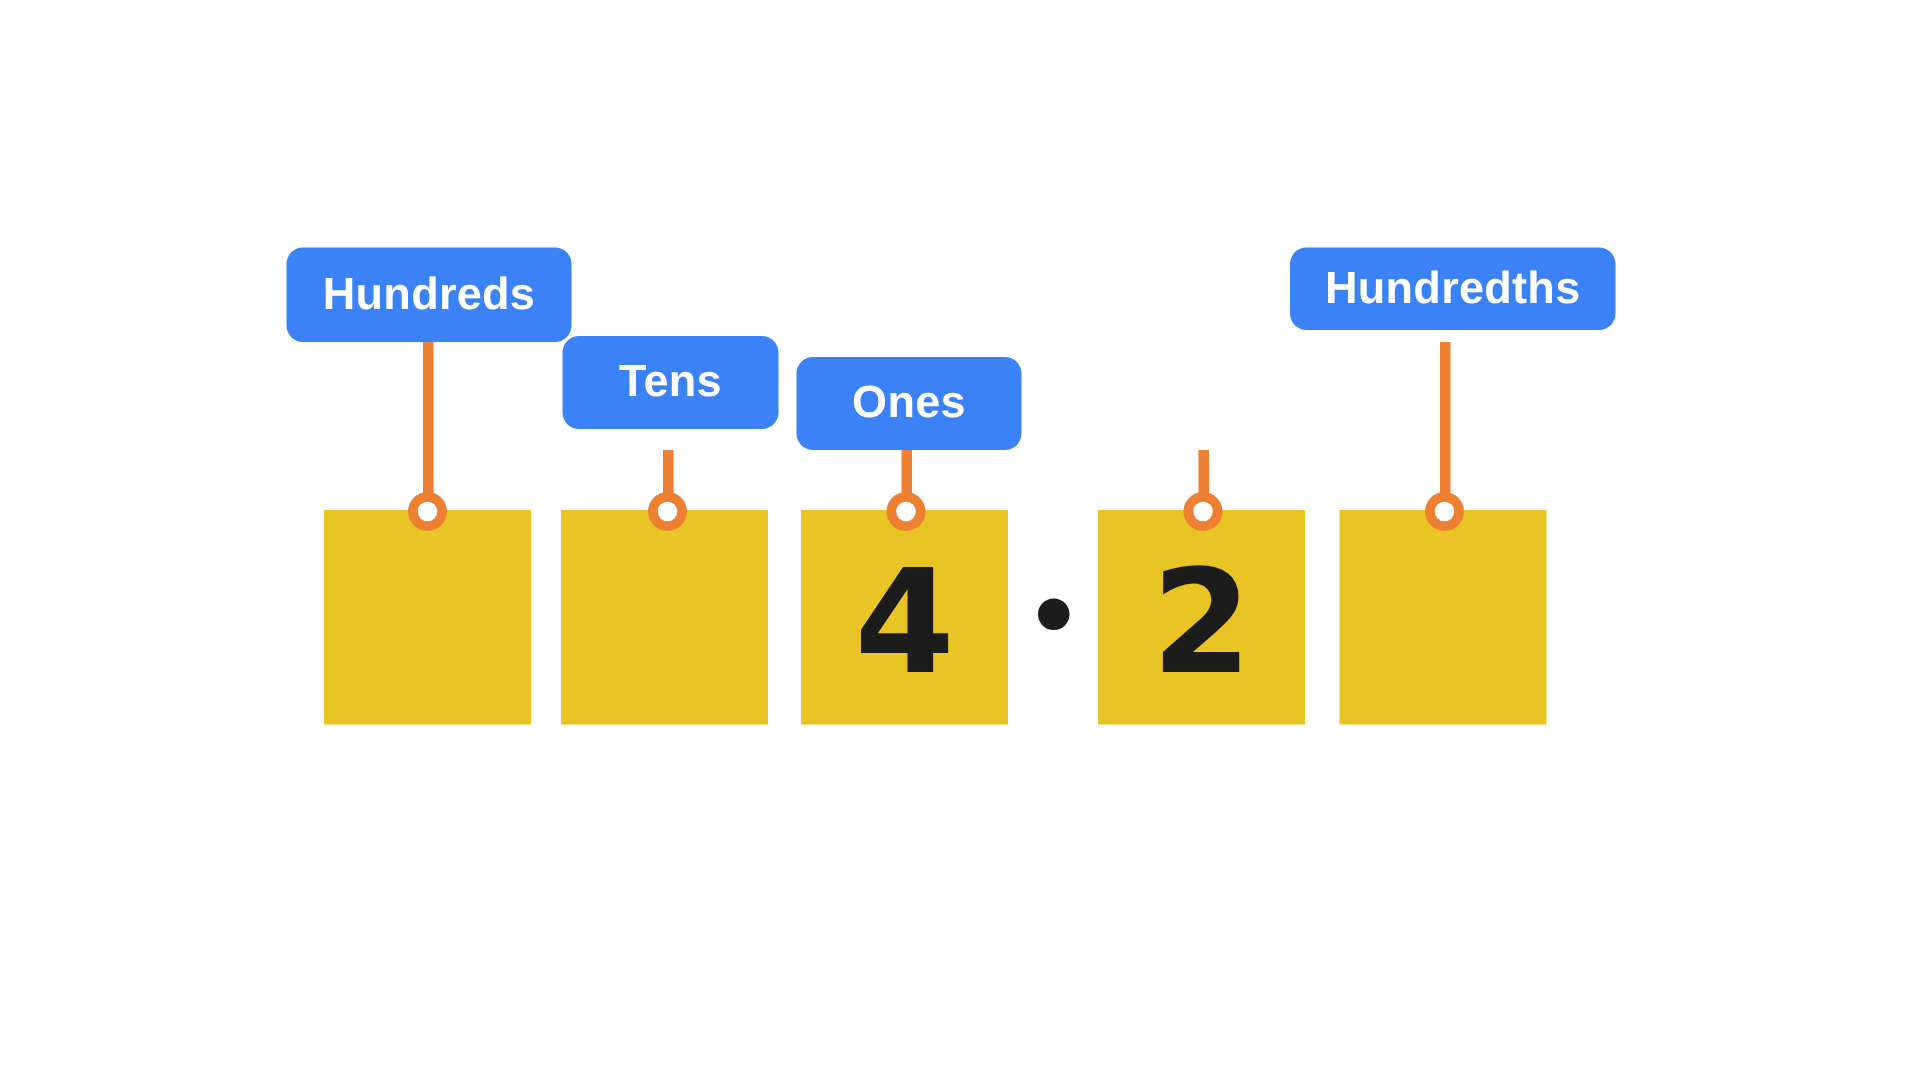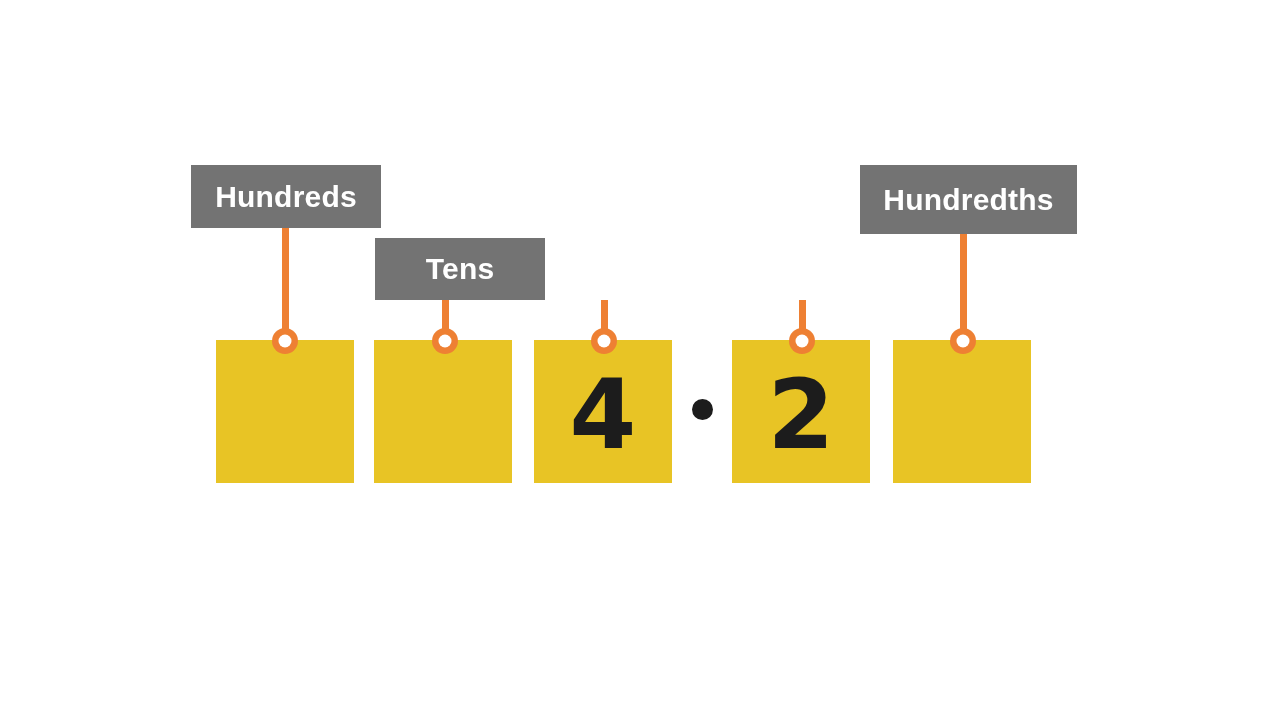--- a/index.html
+++ b/index.html
@@ -46,30 +46,31 @@
     transform: translate(-50%, -50%);
     width: 13px;
     height: 13px;
     border-radius: 50%;
     background: #ffffff;
   }
 
   
   .label-box {
     position: absolute;
-    background: #737373;
+    background: #3b82f6;
     color: #ffffff;
     display: flex;
     align-items: center;
     justify-content: center;
     font-weight: bold;
     font-size: 30px;
     letter-spacing: 0.2px;
     z-index: 3;
     white-space: nowrap;
+    border-radius: 11px;
   }
 
   
   .cell {
     position: absolute;
     width: 138px;
     height: 143px;
     background: #e8c425;
     z-index: 2;
     display: flex;
@@ -104,31 +105,32 @@
     <div class="cell" style="left: 216px; top: 340px;">
       <span class="digit"></span>
     </div>
     <div class="ring" style="left: 272px; top: 328px;"></div>
     <div class="label-box" style="left: 191px; top: 165px; width: 190px; height: 63px;">Hundreds</div>
     <div class="stem" style="left: 441.5px; top: 300px; height: 41px;"></div>
     <div class="cell" style="left: 374px; top: 340px;">
       <span class="digit"></span>
     </div>
     <div class="ring" style="left: 432px; top: 328px;"></div>
-    <div class="label-box" style="left: 375px; top: 238px; width: 170px; height: 62px;">Tens</div>
+    <div class="label-box" style="left: 375px; top: 224px; width: 144px; height: 62px;">Tens</div>
     <div class="stem" style="left: 600.5px; top: 300px; height: 41px;"></div>
     <div class="cell" style="left: 534px; top: 340px;">
       <span class="digit">4</span>
     </div>
     <div class="ring" style="left: 591px; top: 328px;"></div>
+    <div class="label-box" style="left: 531px; top: 238px; width: 150px; height: 62px;">Ones</div>
     <div class="stem" style="left: 798.5px; top: 300px; height: 41px;"></div>
     <div class="cell" style="left: 732px; top: 340px;">
       <span class="digit">2</span>
     </div>
     <div class="ring" style="left: 789px; top: 328px;"></div>
     <div class="stem" style="left: 959.5px; top: 228px; height: 113px;"></div>
     <div class="cell" style="left: 893px; top: 340px;">
       <span class="digit"></span>
     </div>
     <div class="ring" style="left: 950px; top: 328px;"></div>
-    <div class="label-box" style="left: 860px; top: 165px; width: 217px; height: 69px;">Hundredths</div>
+    <div class="label-box" style="left: 860px; top: 165px; width: 217px; height: 55px;">Hundredths</div>
     <div class="decimal-point" style="left: 692px; top: 399px;"></div>
   </div>
 
 </body></html>

